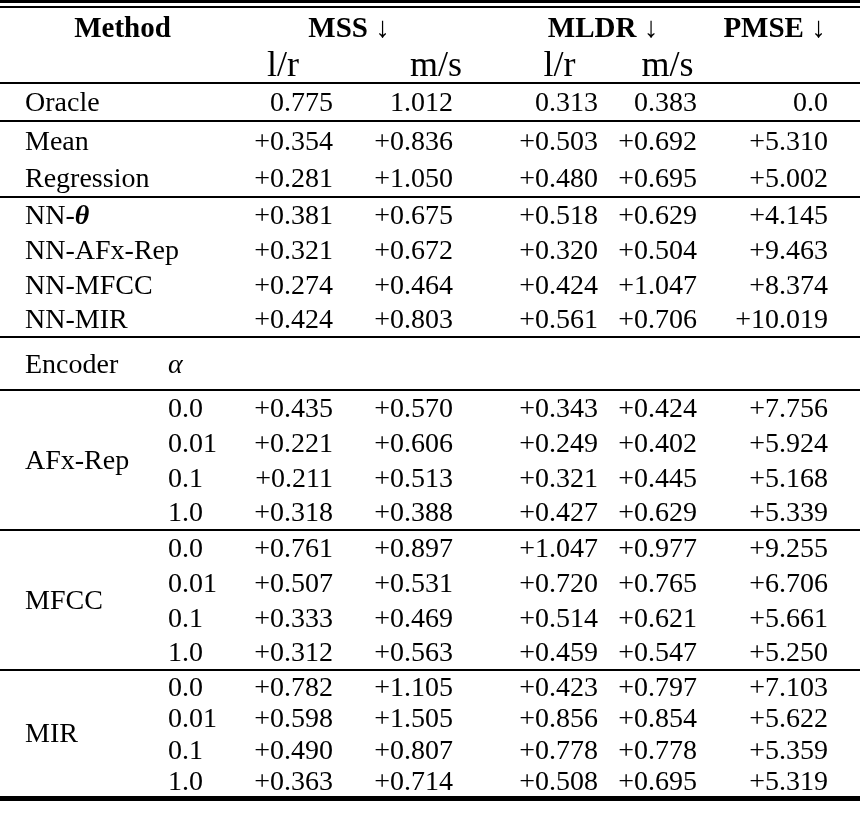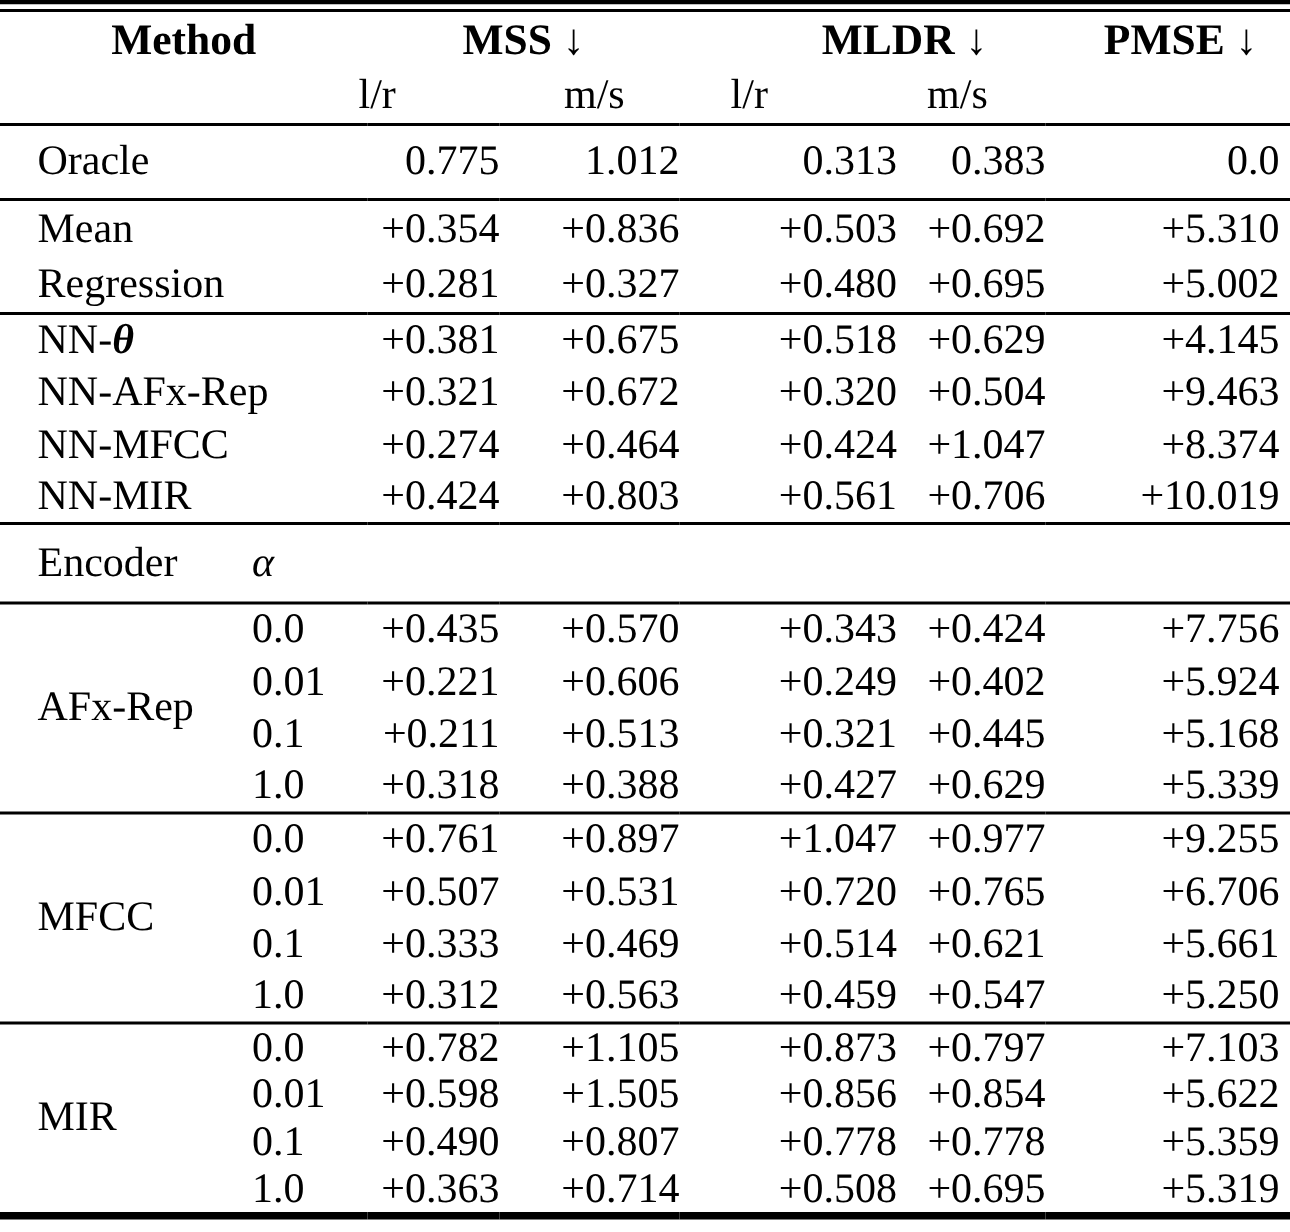--- a/index.html
+++ b/index.html
@@ -19,38 +19,38 @@
   col.c3{width:120px;} col.c4{width:145px;} col.c5{width:99px;}
   col.c6{width:163px;}
   th,td{padding:0;line-height:1;white-space:nowrap;font-weight:normal;vertical-align:middle;}
   thead{border-bottom:2px solid #000;}
   thead tr.r1{height:38px;}
   thead tr.r2{height:37px;}
   th.group{font-weight:bold;font-size:29px;text-align:center;font-family:Liberation Serif, serif;}
   th .off{position:relative;}
   .off-mldr{left:28px;}
   .off-pmse{left:12px;}
-  th.sub{text-align:left;font-size:28px;font-weight:normal;}
+  th.sub{text-align:center;font-size:36px;font-weight:normal;}
   th.sub .sh{position:relative;}
   .sh-mss-lr{left:-6px;}
   .sh-mss-ms{left:43px;}
   .sh-mldr-lr{left:34px;}
   .sh-mldr-ms{left:20px;}
   tbody{border-bottom:2px solid #000;}
   tbody.last{border-bottom:5px solid #000;}
-  .sec-0 tr{height:50px;}
+  .sec-0 tr{height:38px;}
   .sec-1 tr{height:38px;}
   .sec-2 tr{height:35px;}
   .sec-3 tr{height:53px;}
   .sec-4 tr,.sec-5 tr{height:35px;}
   .sec-6 tr{height:32px;}
   td.name{text-align:left;padding-left:25px;}
   td.alpha{text-align:left;padding-left:28px;}
   td.num{text-align:right;}
-  td.pmse,th.pmse{padding-right:7px;}
+  td.pmse,th.pmse{padding-right:32px;}
   .b{font-weight:normal;}
   .gk{font-style:italic;}
   .gkb{font-style:italic;font-weight:bold;}
 </style>
 </head>
 <body>
 
 <div class="rule-heavy"></div>
 <div class="rule-gap"></div>
 <div class="rule-light"></div>
@@ -96,21 +96,21 @@
         <td class="name" colspan="2">Mean</td>
         <td class="num">+0.354</td>
         <td class="num">+0.836</td>
         <td class="num">+0.503</td>
         <td class="num">+0.692</td>
         <td class="num pmse">+5.310</td>
       </tr>
       <tr>
         <td class="name" colspan="2">Regression</td>
         <td class="num">+0.281</td>
-        <td class="num">+0.327</td>
+        <td class="num">+1.050</td>
         <td class="num">+0.480</td>
         <td class="num">+0.695</td>
         <td class="num pmse">+5.002</td>
       </tr>
     </tbody>
     <tbody class="sec-2">
       <tr>
         <td class="name" colspan="2">NN-<span class="gkb">θ</span></td>
         <td class="num">+0.381</td>
         <td class="num">+0.675</td>
@@ -223,21 +223,21 @@
         <td class="num b">+0.547</td>
         <td class="num pmse b">+5.250</td>
       </tr>
     </tbody>
     <tbody class="sec-6 last">
       <tr>
         <td class="name" rowspan="4">MIR</td>
         <td class="alpha">0.0</td>
         <td class="num">+0.782</td>
         <td class="num">+1.105</td>
-        <td class="num">+0.873</td>
+        <td class="num">+0.423</td>
         <td class="num">+0.797</td>
         <td class="num pmse">+7.103</td>
       </tr>
       <tr>
         <td class="alpha">0.01</td>
         <td class="num">+0.598</td>
         <td class="num">+1.505</td>
         <td class="num">+0.856</td>
         <td class="num">+0.854</td>
         <td class="num pmse">+5.622</td>

